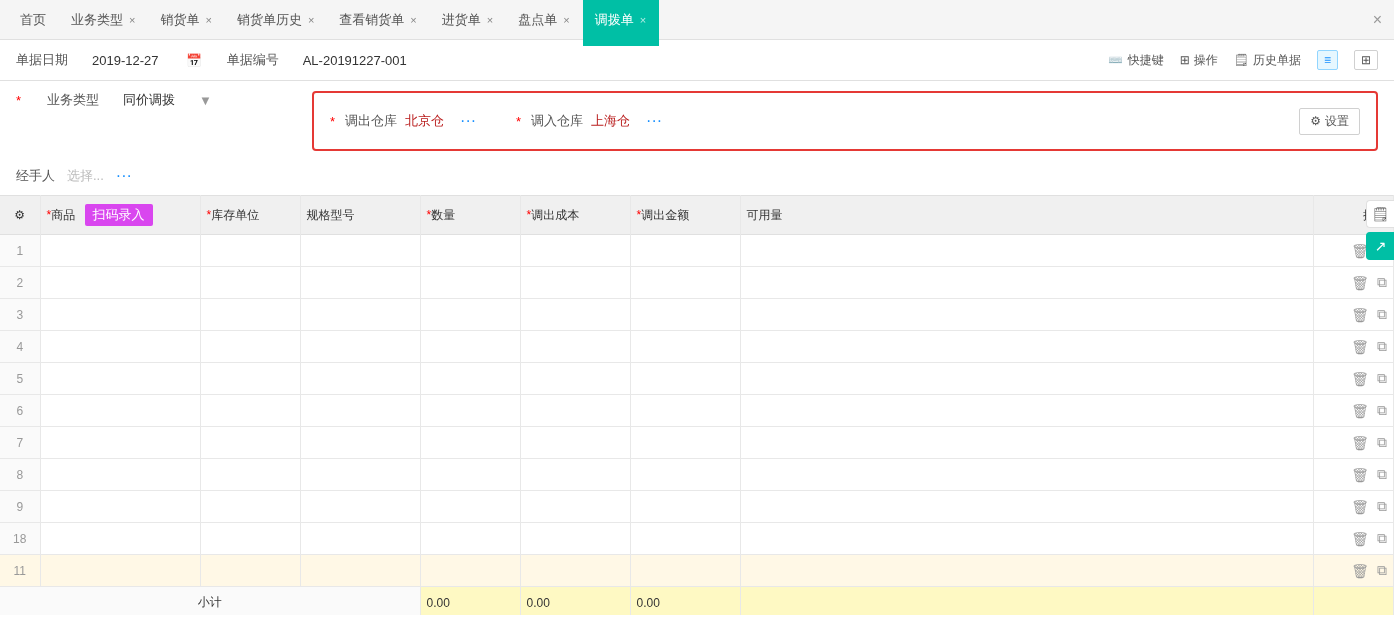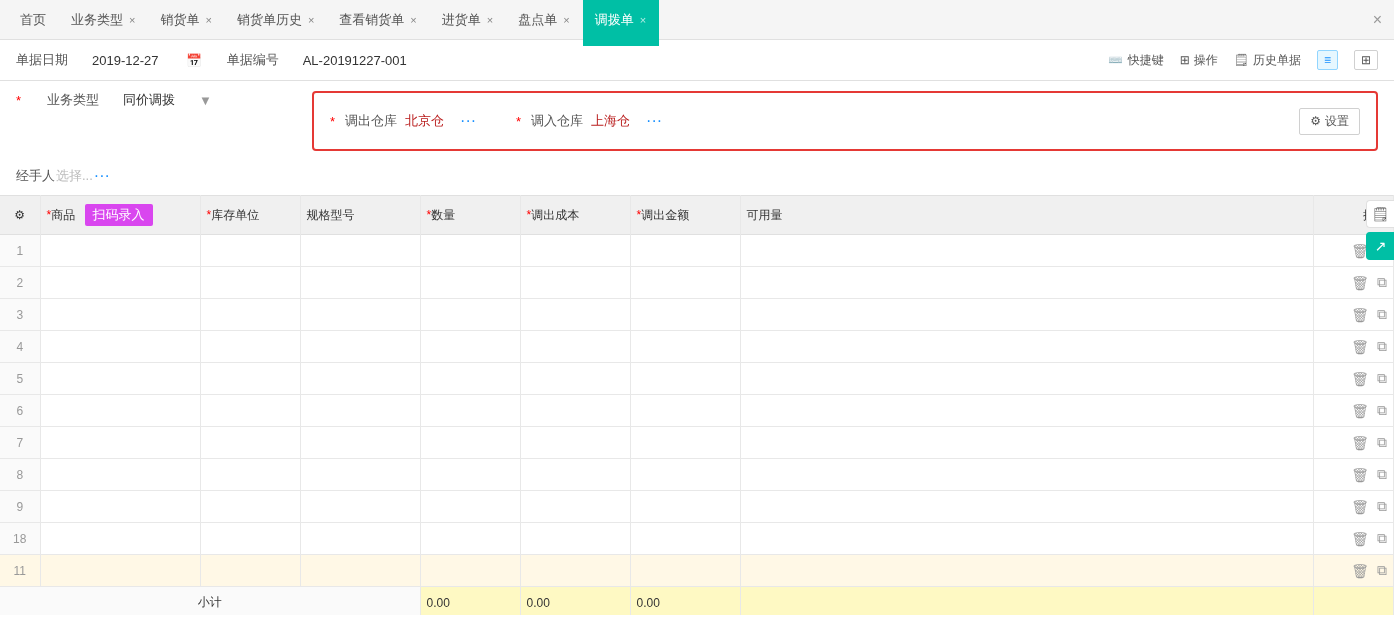--- a/index.html
+++ b/index.html
@@ -144,21 +144,21 @@
       font-size: 12px;
       margin-left: auto;
     }
     .settings-btn .gear { color: #555; }
 
     
     .handler-row {
       padding: 6px 16px 10px 16px;
       display: flex;
       align-items: center;
-      gap: 1px;
+      gap: 12px;
     }
     .handler-placeholder { color: #bbb; }
     .handler-dots { color: #1890ff; cursor: pointer; font-size: 16px; }
 
     
     .data-table {
       width: 100%;
       border-collapse: collapse;
       font-size: 12px;
     }

